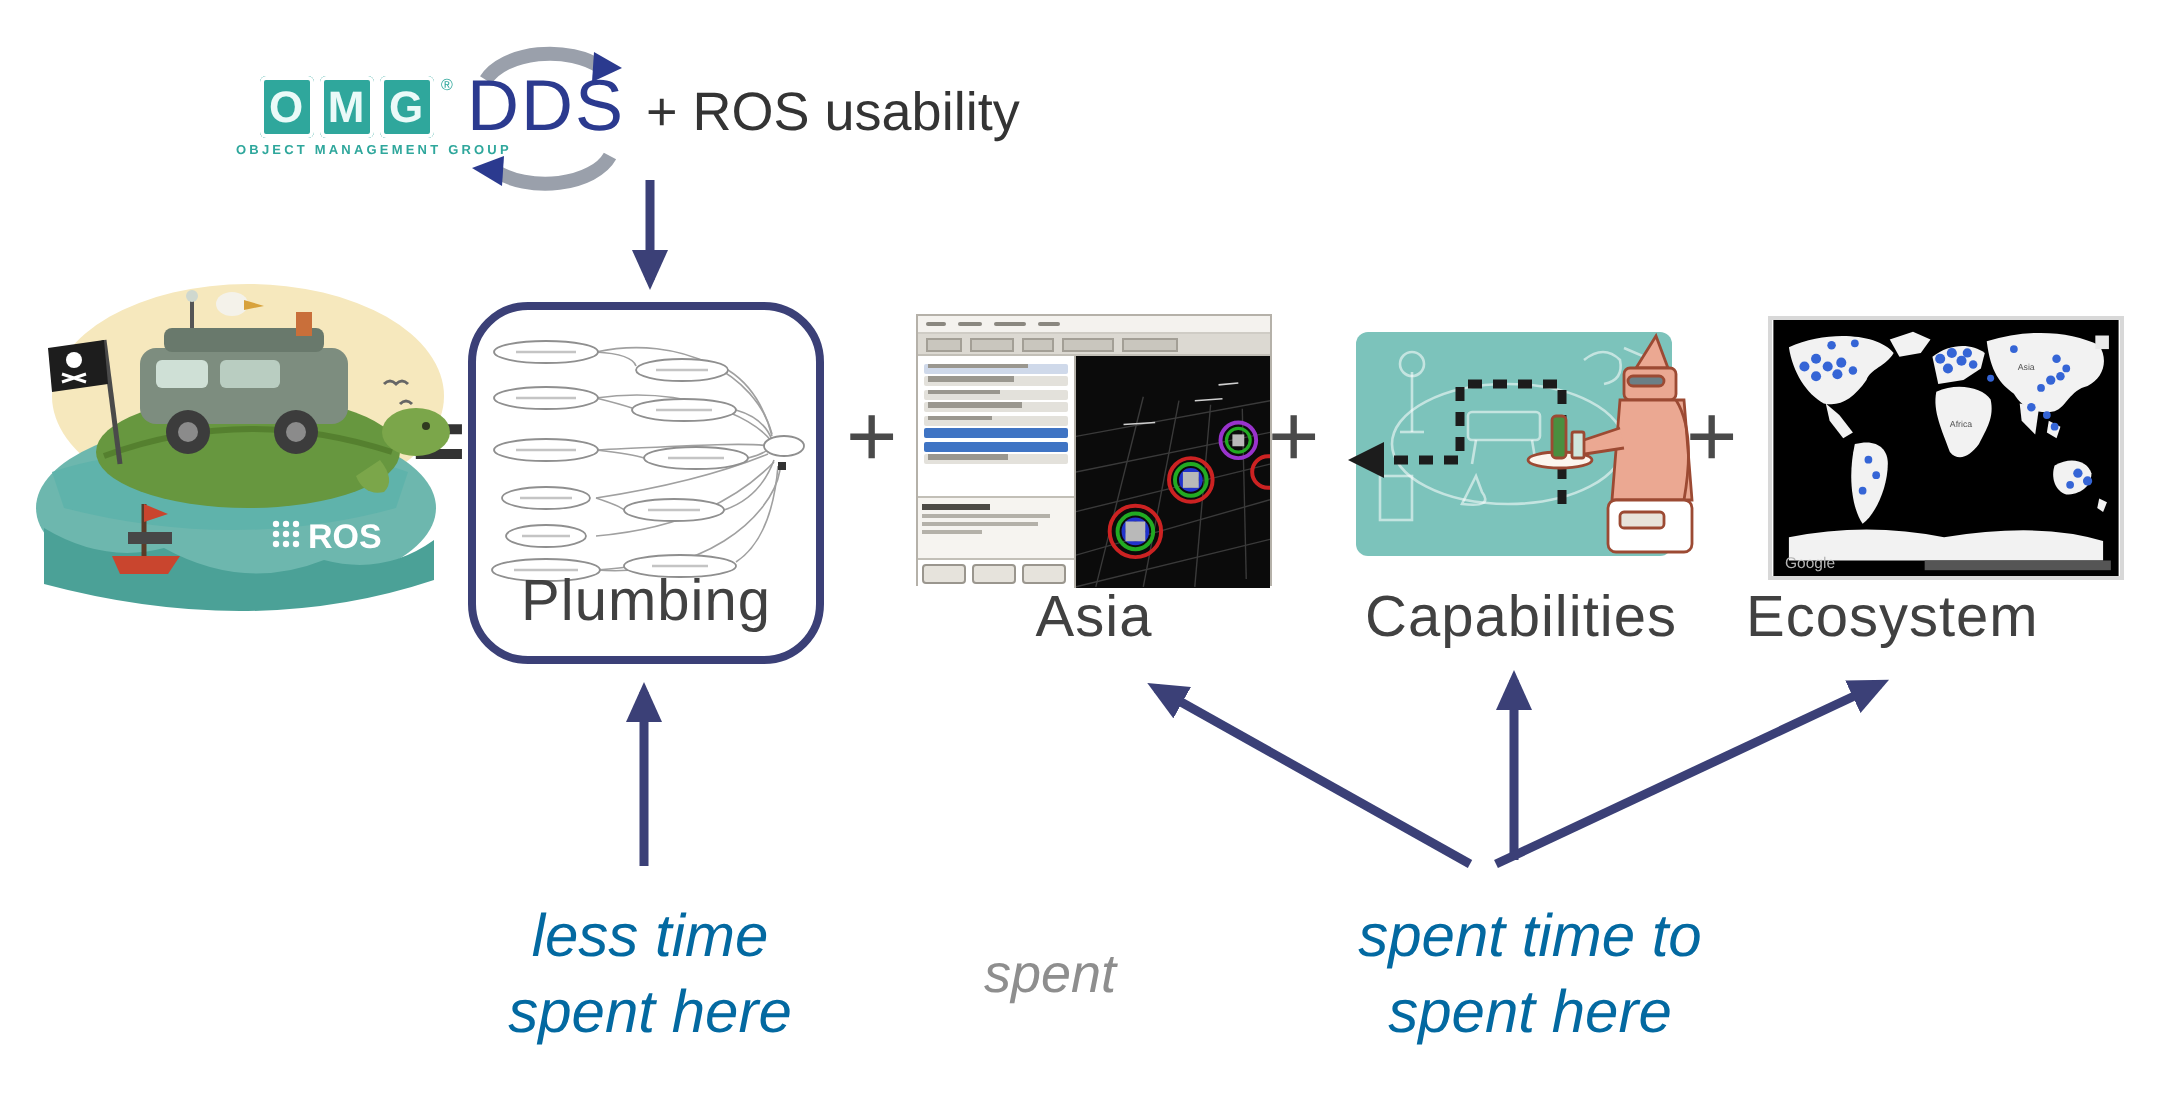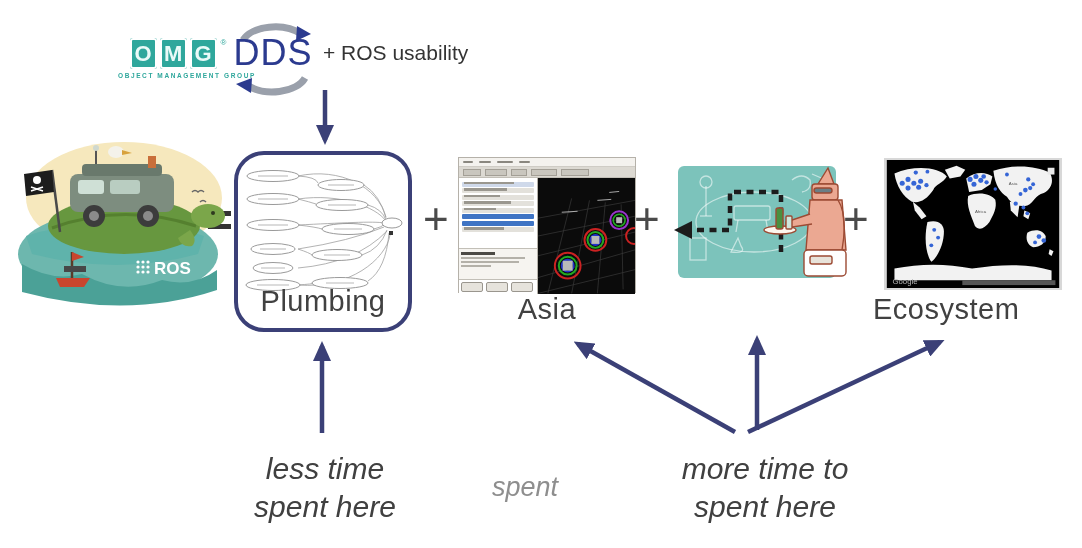--- a/index.html
+++ b/index.html
@@ -12,21 +12,21 @@
   .omg-letters{display:flex;gap:3px;justify-content:center;align-items:flex-start;}
   .omg-tile{width:27px;height:31px;background:#2fa79c;color:#eafaf8;font-weight:bold;
             font-size:22px;line-height:31px;text-align:center;border-radius:3px;
             box-shadow:inset 0 0 0 2px #fff,inset 0 0 0 4px #2fa79c;}
   .omg-reg{font-size:8px;color:#2fa79c;margin-left:1px;}
   .omg-sub{margin-top:3px;font-size:6.5px;letter-spacing:1.6px;color:#2fa79c;font-weight:bold;white-space:nowrap;}
 
   .dds-logo{left:227px;top:18px;width:92px;height:84px;}
   .dds-text{position:absolute;left:4px;top:14px;width:84px;text-align:center;
             font-size:36px;font-weight:400;color:#2b3a8f;letter-spacing:1px;}
-  .ros-usability{left:323px;top:41px;font-size:21px;color:#343434;}
+  .ros-usability{left:323px;top:41px;font-size:27px;color:#343434;}
 
   
   .equals{left:206px;top:193px;font-size:46px;font-weight:800;color:#333;}
   .plus{font-size:44px;font-weight:500;color:#4a4a4a;}
   .plus1{left:423px;top:194px;}
   .plus2{left:634px;top:194px;}
   .plus3{left:843px;top:194px;}
 
   .plumbing-box{left:234px;top:151px;width:178px;height:181px;border:4px solid #3b4077;
                 border-radius:30px;background:#fff;box-sizing:border-box;}
@@ -59,21 +59,21 @@
   .rv-view{flex:1;background:#0b0b0b;}
 
   
   .cap-img{left:672px;top:158px;width:176px;height:132px;}
   .eco-img{left:884px;top:158px;width:178px;height:132px;border:2px solid #d8d8d8;box-sizing:border-box;}
 
   
   .turtle-img{left:12px;top:136px;width:218px;height:170px;}
 
   
-  .italic-navy{font-style:italic;color:#404040;font-size:30px;text-align:center;line-height:1.25;}
+  .italic-navy{font-style:italic;color:#0369a1;font-size:30px;text-align:center;line-height:1.25;}
   .less-time{left:225px;top:450px;width:200px;}
   .means{left:460px;top:472px;width:130px;text-align:center;font-style:italic;
          color:#8e8e8e;font-size:27px;}
   .more-time{left:660px;top:450px;width:210px;}
 
   .overlay{left:0;top:0;width:1082px;height:548px;pointer-events:none;}
 </style>
 </head>
 <body>
 
@@ -329,20 +329,21 @@
       <path d="M138,42 h32 l4,50 h-40 z" fill="#eba892"></path>
       <path d="M138,56 l-24,8 0,6 26,-4" fill="#eba892"></path>
       <ellipse cx="108" cy="72" rx="16" ry="4" fill="#fdf6ee"></ellipse>
       <rect x="104" y="50" width="7" height="21" rx="2" fill="#4a8f3f"></rect>
       <rect x="114" y="58" width="6" height="13" rx="1" fill="#cfe6dc"></rect>
       <rect x="132" y="92" width="42" height="26" rx="4" fill="#ffffff"></rect>
       <rect x="138" y="98" width="22" height="8" rx="2" fill="#e8e3da"></rect>
       <path d="M166,42 q10,16 4,50" fill="none"></path>
     </g>
   </svg>
+  <div class="abs term-label cap-label">Capabilities</div>
 
   <svg class="abs eco-img" viewBox="0 0 178 132">
     <rect width="178" height="132" fill="#000"></rect>
     <g fill="#f2f2f2">
       <path d="M60,10 l12,-4 9,4 -5,7 -11,2 z"></path>
       <path d="M8,14 C28,5 54,7 62,17 C58,24 50,25 48,31 C41,41 34,45 26,43 C17,38 10,27 8,14 Z"></path>
       <path d="M27,43 l7,6 7,9 -5,3 -7,-9 z"></path>
       <path d="M42,64 c11,-3 17,2 17,10 c0,13 -7,27 -13,31 c-5,-7 -8,-23 -4,-41 z"></path>
       <path d="M82,19 c9,-7 20,-7 27,-2 l-2,8 -9,6 -13,2 z"></path>
       <path d="M84,37 c11,-5 24,-2 28,4 c2,9 -2,15 -6,23 c-5,7 -11,9 -15,4 c-4,-11 -9,-21 -7,-31 z"></path>
@@ -393,21 +394,21 @@
     <text x="6" y="128" font-size="8" fill="#b5b5b5" font-family="Liberation Sans, sans-serif">Google</text>
   </svg>
   <div class="abs term-label eco-label">Ecosystem</div>
 
   <div class="abs italic-navy less-time">
     <div>less time</div>
     <div>spent here</div>
   </div>
   <div class="abs means">spent</div>
   <div class="abs italic-navy more-time">
-    <div>more time to</div>
+    <div>spent time to</div>
     <div>spent here</div>
   </div>
 
   <svg class="abs overlay" viewBox="0 0 1082 548">
     <defs>
       <marker id="ah" markerUnits="userSpaceOnUse" markerWidth="20" markerHeight="18" refX="15" refY="9" orient="auto">
         <path d="M0,0 L20,9 L0,18 Z" fill="#3b4077"></path>
       </marker>
     </defs>
     <g stroke="#3b4077" stroke-width="4.5" fill="none">

